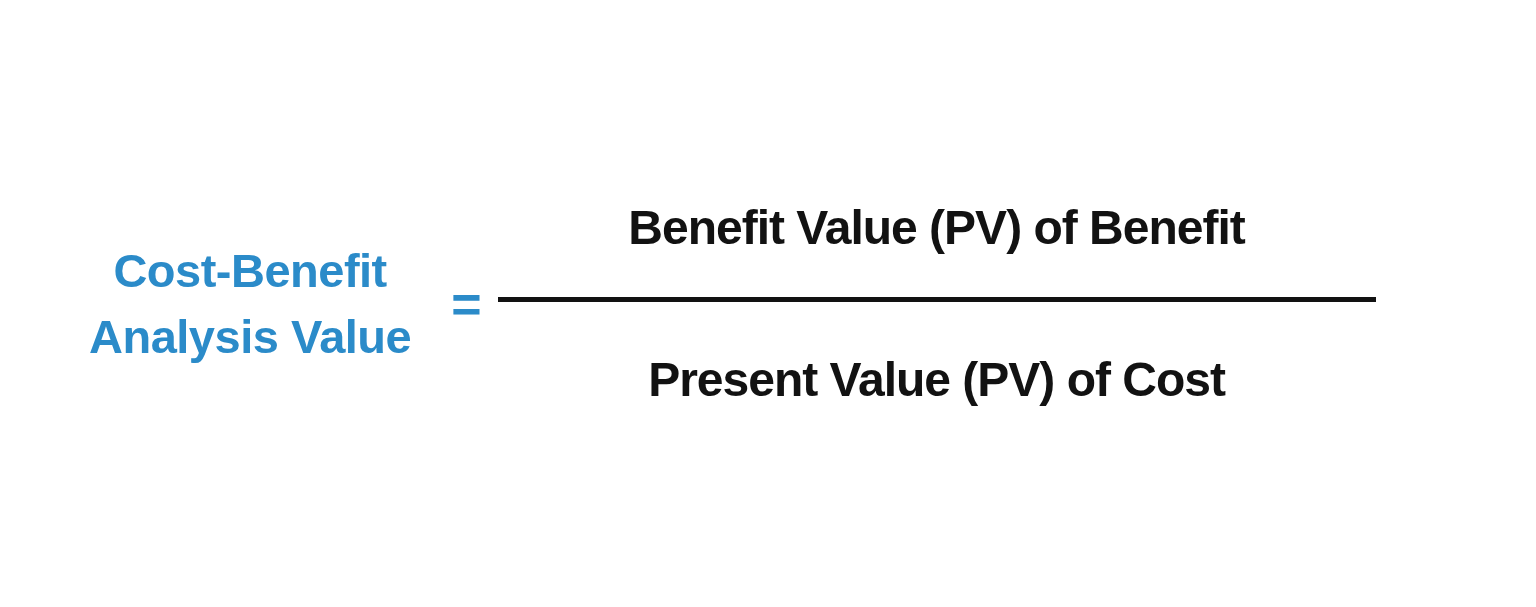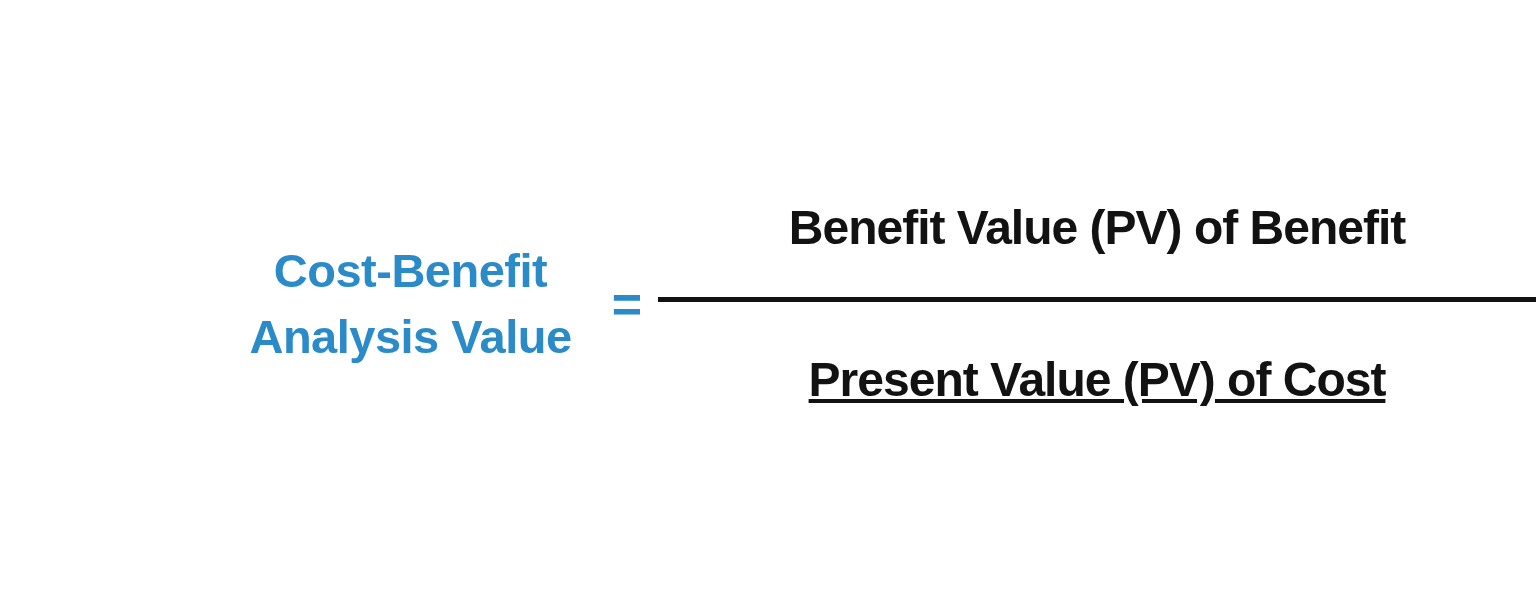--- a/index.html
+++ b/index.html
@@ -13,21 +13,20 @@
     overflow: hidden;
     font-family: "Liberation Sans", sans-serif;
   }
   .canvas {
     width: 1536px;
     height: 607px;
     display: flex;
     align-items: center;
     box-sizing: border-box;
     padding-left: 89px;
-    justify-content: flex-end;
   }
   .formula {
     display: flex;
     align-items: center;
   }
   .label-block {
     color: var(--accent-blue, #2b8bc9);
     font-size: 47px;
     font-weight: 800;
     letter-spacing: -0.5px;
@@ -55,21 +54,20 @@
     font-size: 48px;
     font-weight: 800;
     letter-spacing: -1px;
     white-space: nowrap;
   }
   .numerator {
     margin-bottom: 42px;
   }
   .denominator {
     margin-top: 50px;
-    text-decoration: underline;
   }
   .frac-line {
     width: 100%;
     height: 5px;
     background: var(--text-black, #121212);
   }
 </style>
 </head>
 <body style="--accent-blue: #2b8bc9; --text-black: #121212; background: rgb(255, 255, 255);">
 

